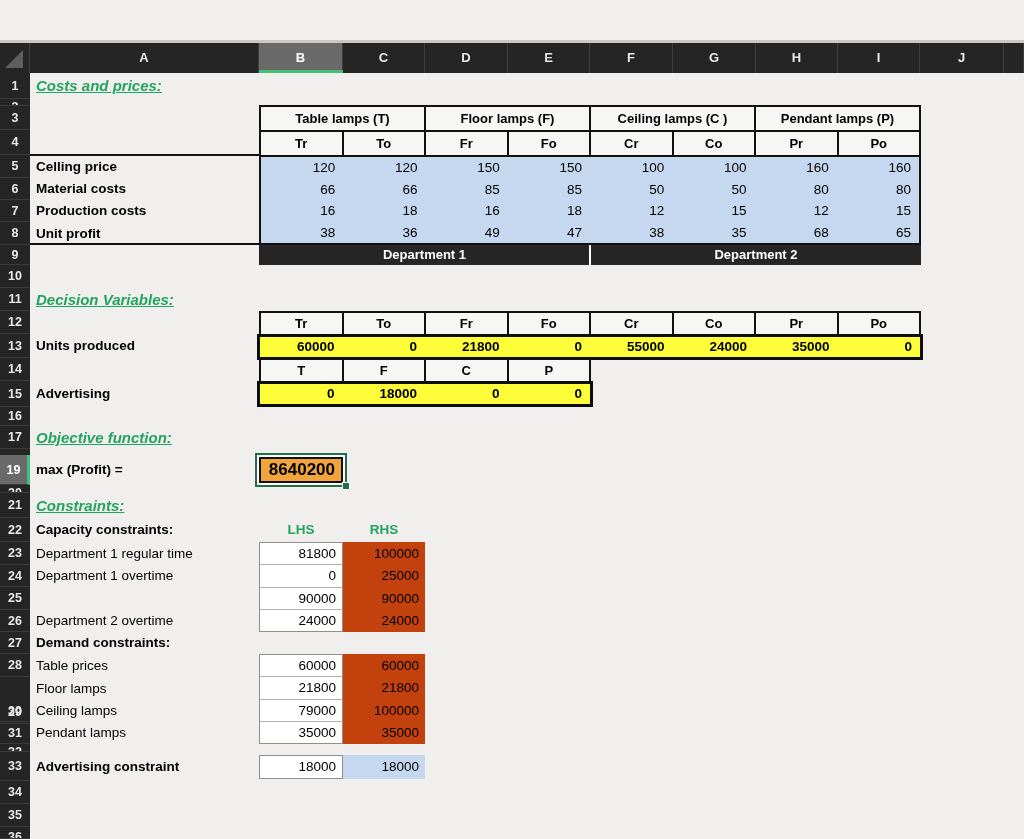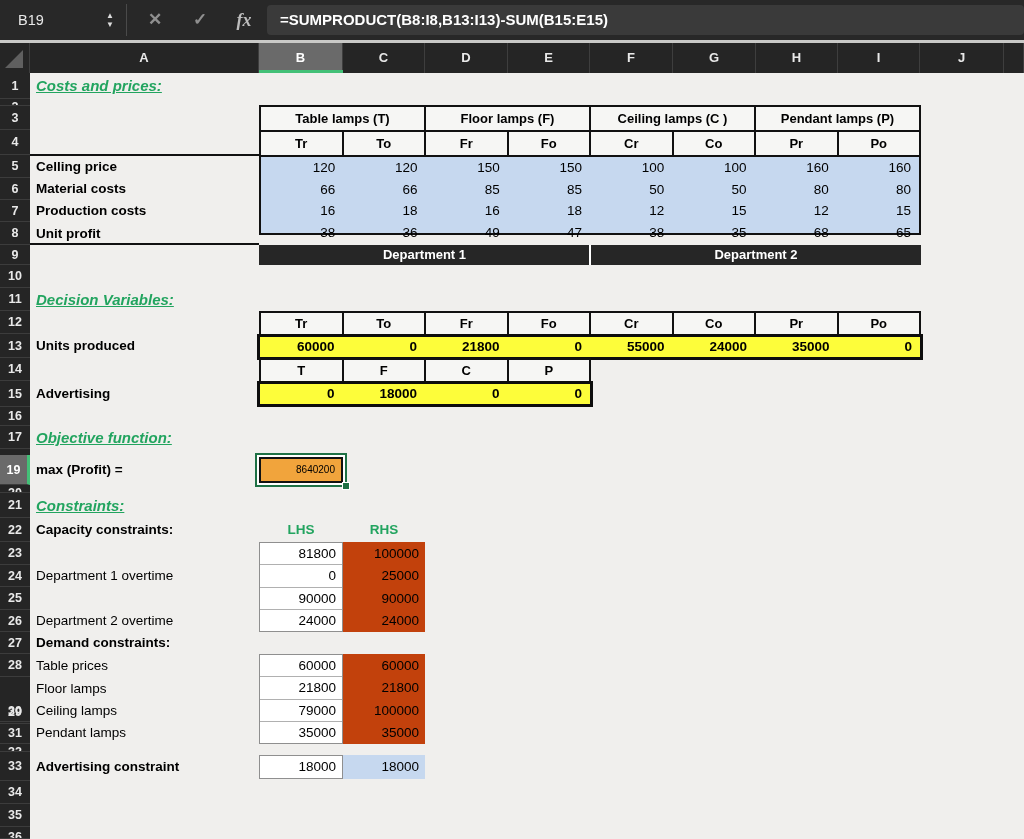--- a/index.html
+++ b/index.html
@@ -74,41 +74,29 @@
   .lhs-single{background:#fff;border:1px solid #8f8f8f;text-align:right;
     padding-right:6px;font-size:13.5px;color:#000;}
   .rhs-single{background:#c6d8ef;text-align:right;padding-right:6px;
     font-size:13.5px;color:#000;}
 
   
   .objcell{left:255px;top:453px;width:92px;height:34px;border:2px solid #1e7145;
     background:#fff;}
   .objinner{position:absolute;left:2px;top:2px;width:84px;height:26px;
     border:2px solid #111;background:#f1a43c;text-align:right;padding-right:6px;
-    font-size:10px;font-weight:normal;color:#000;line-height:22px;box-sizing:border-box;}
+    font-size:17px;font-weight:bold;color:#000;line-height:22px;box-sizing:border-box;}
   .fillhandle{position:absolute;left:85px;top:27px;width:8px;height:8px;
     background:#1e7145;border:1px solid #fff;box-sizing:border-box;}
 </style>
 </head>
 <body>
 
 <div id="app">
 
-  <div class="abs topbar">
-    <div class="abs namebox-text">B19</div>
-    <div class="abs spinner">
-      <div>▲</div>
-      <div>▼</div>
-    </div>
-    <div class="abs tb-divider"></div>
-    <div class="abs icon-x">✕</div>
-    <div class="abs icon-check">✓</div>
-    <div class="abs icon-fx">fx</div>
-    <div class="abs formula-field">=SUMPRODUCT(B8:I8,B13:I13)-SUM(B15:E15)</div>
-  </div>
   <div class="abs chrome-gap"></div>
 
   <div class="abs colstrip"></div>
   <div class="abs corner">
     <div class="corner-tri"></div>
   </div>
   <div class="abs colhdr" style="left:30px;width:229px;">A</div>
   <div class="abs colhdr sel" style="left:259px;width:84px;">B</div>
   <div class="abs colhdr" style="left:343px;width:82px;">C</div>
   <div class="abs colhdr" style="left:425px;width:83px;">D</div>
@@ -177,21 +165,21 @@
     <div style="line-height:23px;">Po</div>
   </div>
 
   <div class="abs blackline" style="left:30px;top:154px;width:229px;height:2px;"></div>
   <div class="abs blackline" style="left:30px;top:243px;width:229px;height:2px;"></div>
   <div class="abs alabel" style="left:36px;top:155px;height:23px;line-height:23px;">Celling price</div>
   <div class="abs alabel" style="left:36px;top:178px;height:22px;line-height:22px;">Material costs</div>
   <div class="abs alabel" style="left:36px;top:200px;height:22px;line-height:22px;">Production costs</div>
   <div class="abs alabel" style="left:36px;top:222px;height:23px;line-height:23px;">Unit profit</div>
 
-  <div class="abs bluefill" style="left:259px;top:155px;width:662px;height:80px;">
+  <div class="abs bluefill" style="left:259px;top:155px;width:662px;height:90px;">
     <div class="vrow" style="height:22px;line-height:22px;">
       <div>120</div>
       <div>120</div>
       <div>150</div>
       <div>150</div>
       <div>100</div>
       <div>100</div>
       <div>160</div>
       <div>160</div>
     </div>
@@ -274,20 +262,21 @@
   <div class="abs objcell">
     <div class="objinner">8640200</div>
     <div class="fillhandle"></div>
   </div>
 
   <div class="abs heading" style="left:36px;top:493px;height:25px;line-height:25px;">Constraints:</div>
   <div class="abs alabel" style="left:36px;top:518px;height:24px;line-height:24px;">Capacity constraints:</div>
   <div class="abs greenhdr" style="left:259px;top:518px;width:84px;height:24px;line-height:24px;">LHS</div>
   <div class="abs greenhdr" style="left:343px;top:518px;width:82px;height:24px;line-height:24px;">RHS</div>
 
+  <div class="abs alabel reg" style="left:36px;top:542px;height:23px;line-height:23px;">Department 1 regular time</div>
   <div class="abs alabel reg" style="left:36px;top:565px;height:22px;line-height:22px;">Department 1 overtime</div>
   <div class="abs alabel reg" style="left:36px;top:610px;height:22px;line-height:22px;">Department 2 overtime</div>
   <div class="abs lhsblock" style="left:259px;top:542px;width:84px;height:90px;">
     <div>81800</div>
     <div>0</div>
     <div>90000</div>
     <div>24000</div>
   </div>
   <div class="abs rhsblock" style="left:343px;top:542px;width:82px;height:90px;">
     <div>100000</div>

